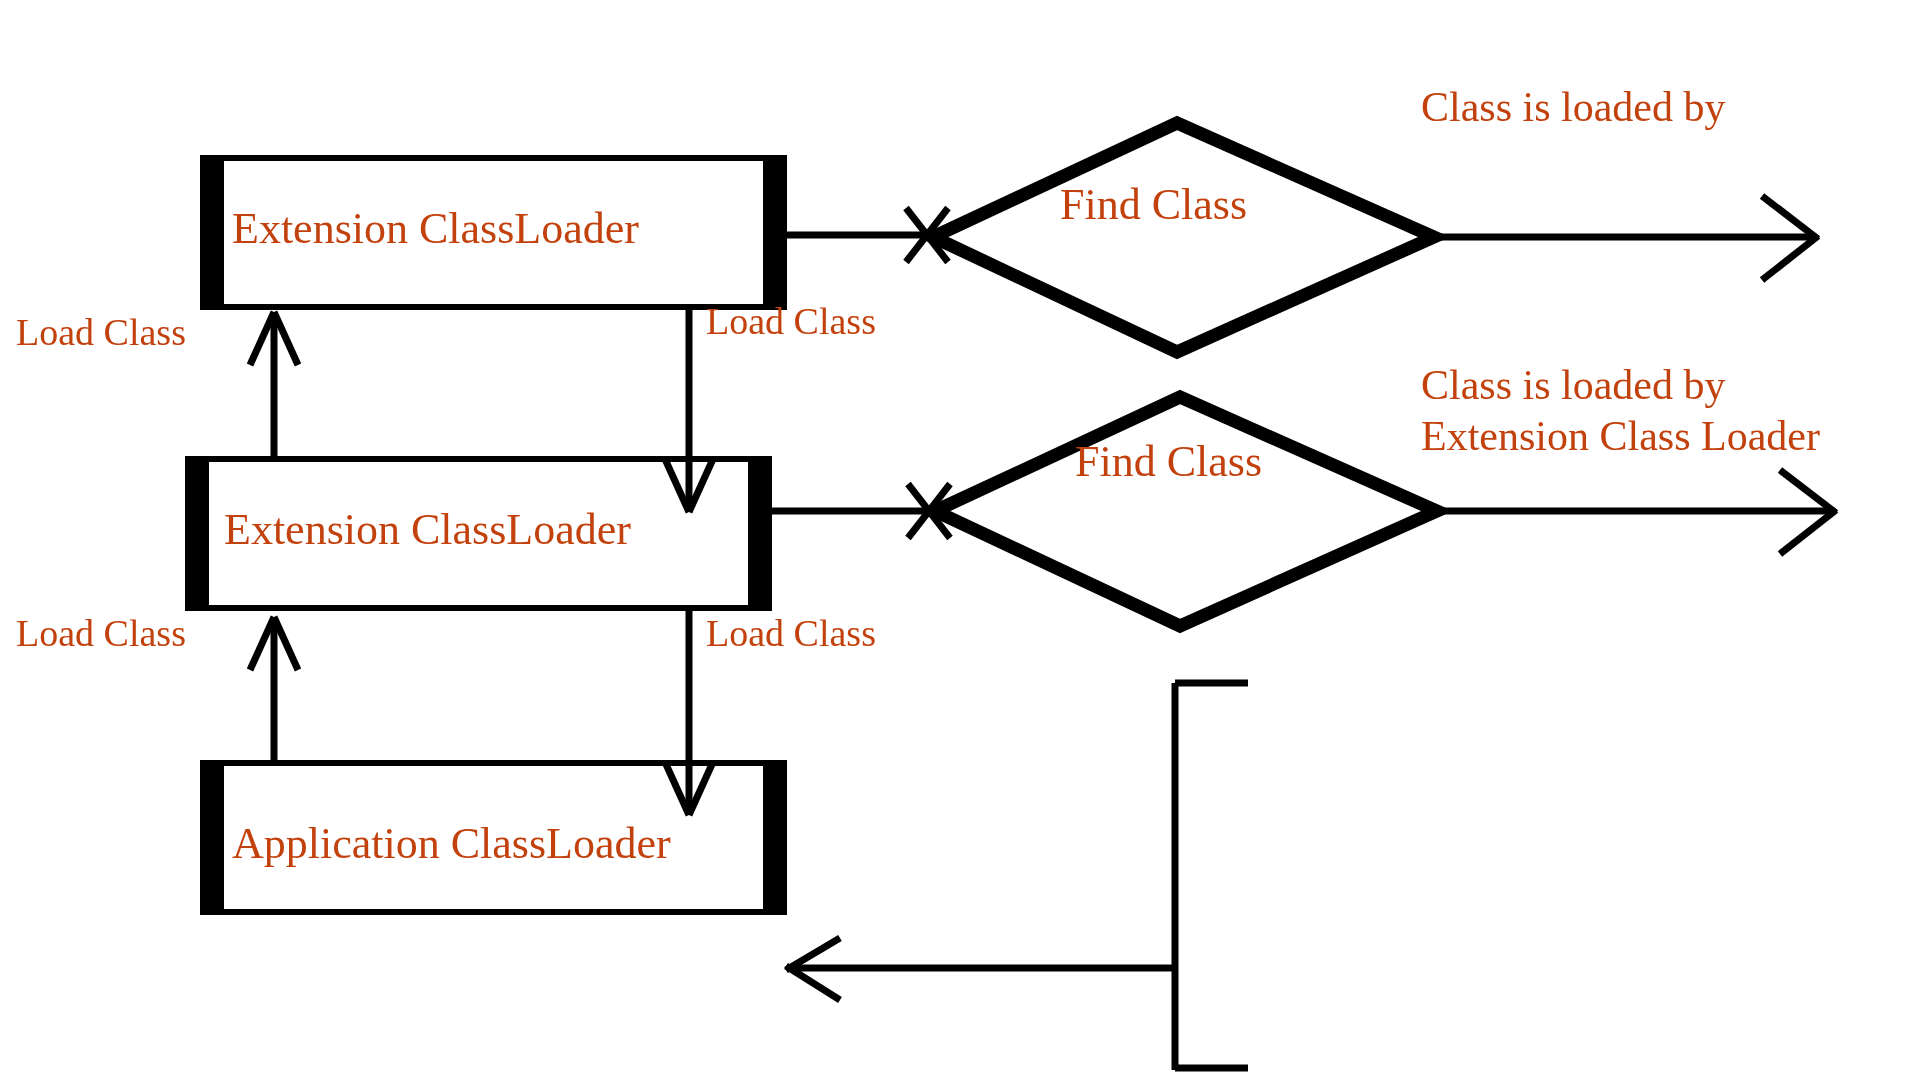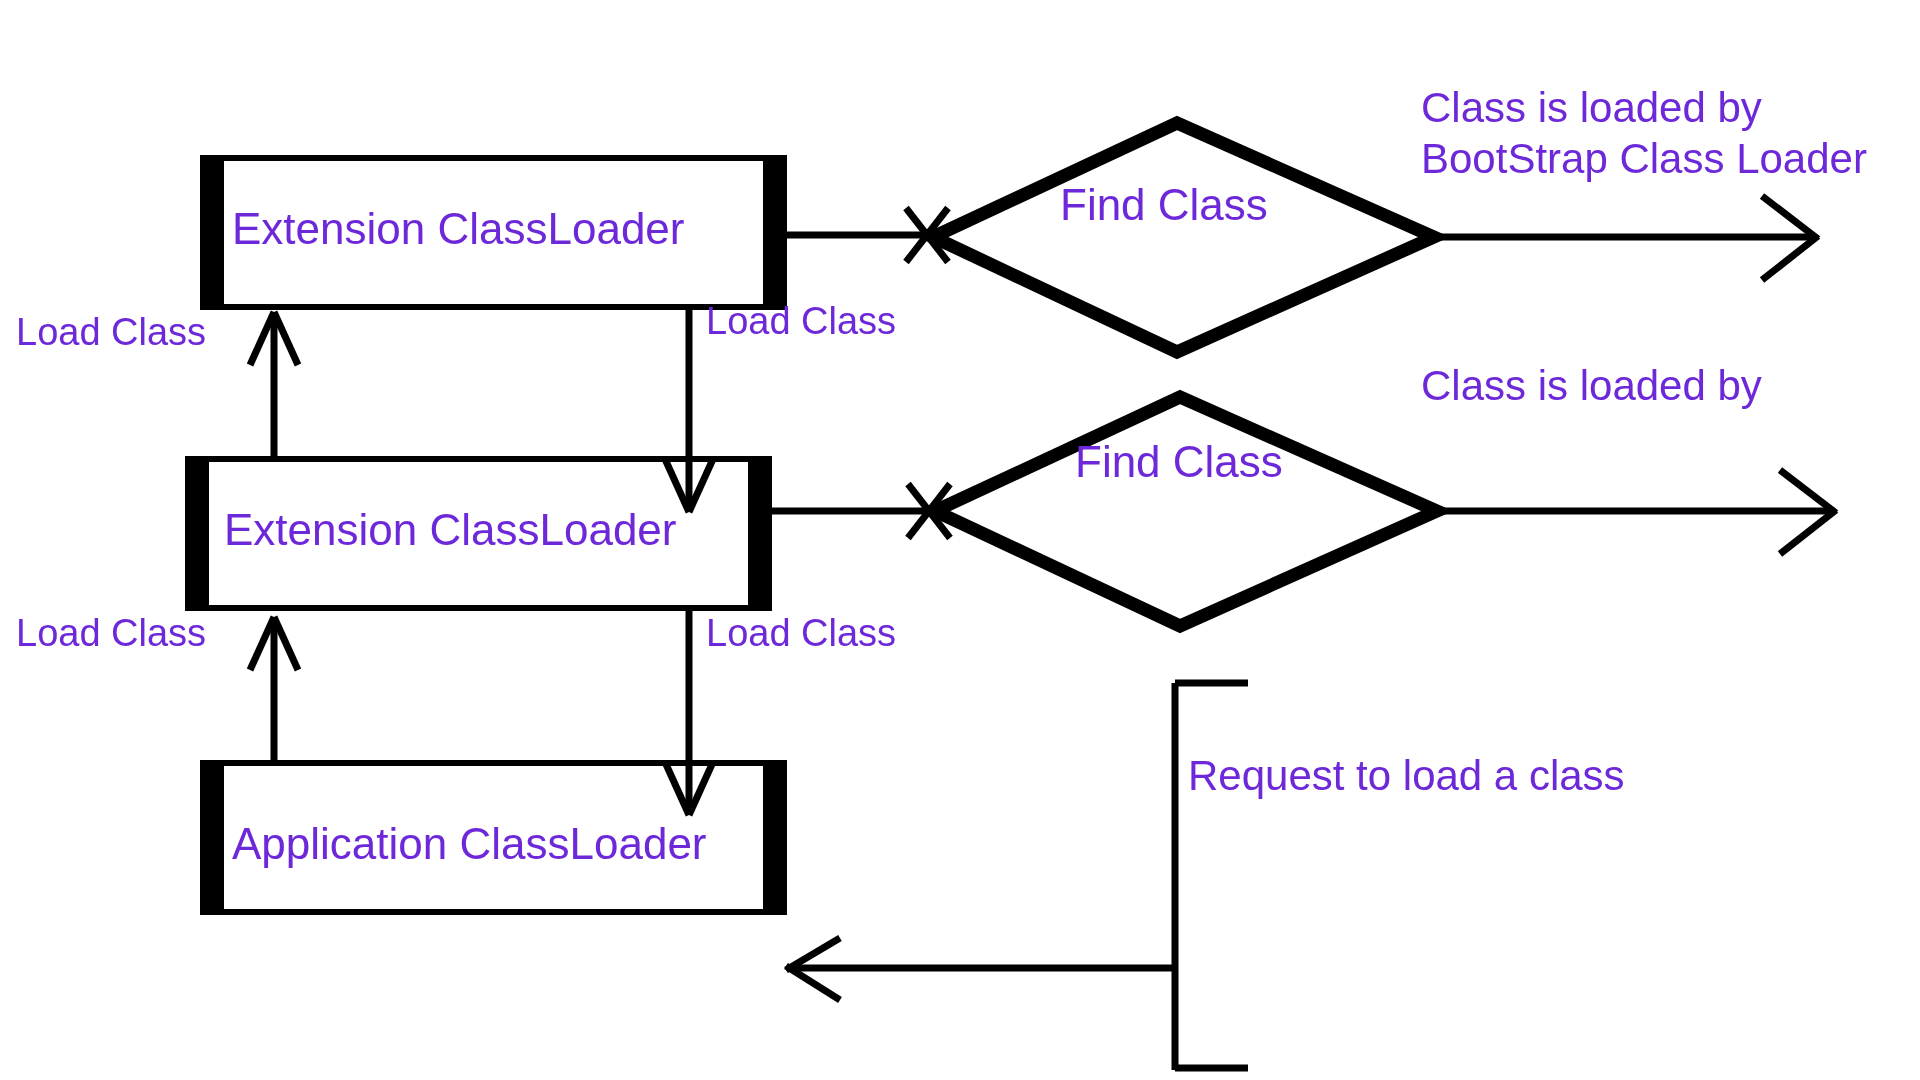--- a/index.html
+++ b/index.html
@@ -21,22 +21,22 @@
   }
   #diagram-svg {
     position: absolute;
     left: 0;
     top: 0;
   }
   .node-label,
   .edge-label,
   .note-label {
     position: absolute;
-    color: #6d28d9;
-    font-family: Liberation Sans, sans-serif;
+    color: #c2410c;
+    font-family: Liberation Serif, serif;
     white-space: nowrap;
     line-height: 1.0;
   }
   .node-label {
     font-size: 44px;
   }
   .edge-label {
     font-size: 38px;
   }
   .note-label {
@@ -177,22 +177,21 @@
   <div class="edge-label" id="label-load-1">Load Class</div>
 
   <div class="edge-label" id="label-load-2">Load Class</div>
 
   <div class="edge-label" id="label-load-3">Load Class</div>
 
   <div class="edge-label" id="label-load-4">Load Class</div>
 
   <div class="note-label" id="note-bootstrap">
     <div>Class is loaded by</div>
-    <div>BootStrap Class Loader</div>
   </div>
 
   <div class="note-label" id="note-extension">
     <div>Class is loaded by</div>
+    <div>Extension Class Loader</div>
   </div>
 
-  <div class="note-label" id="note-request">Request to load a class</div>
 
 </div>
 
 </body></html>

